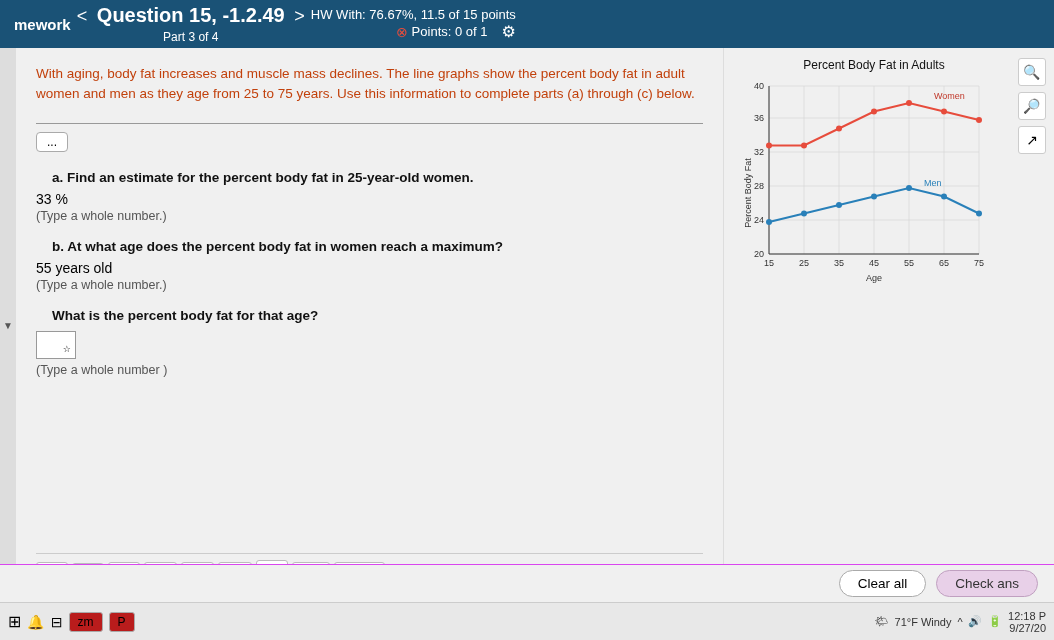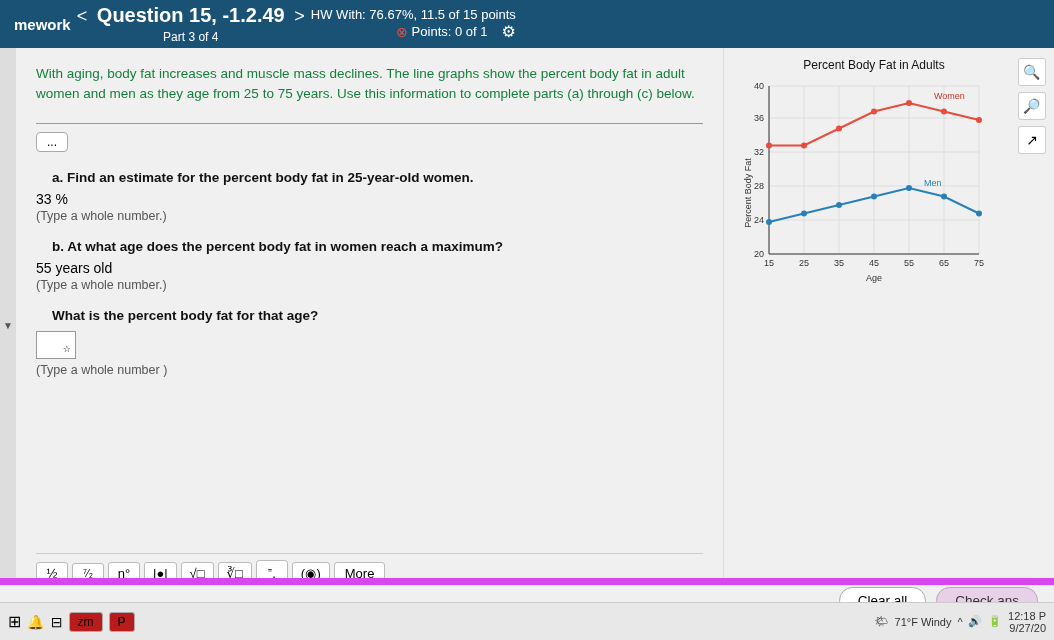--- a/index.html
+++ b/index.html
@@ -23,21 +23,21 @@
     .left-panel {
       flex: 1;
       padding: 16px 20px;
       position: relative;
       border-right: 1px solid #ddd;
       overflow-y: auto;
     }
     .left-panel .intro-text {
       font-size: 13.5px;
       line-height: 1.5;
-      color: #15803d;
+      color: #c2410c;
       margin-bottom: 10px;
     }
     .divider { border: none; border-top: 1px solid #999; margin: 8px 0; }
     .question-label { font-size: 13.5px; font-weight: bold; margin: 10px 0 4px 16px; color: #111; }
     .answer-box {
       display: inline-flex;
       align-items: flex-end;
       gap: 4px;
       font-size: 14px;
       margin: 2px 0;
@@ -128,29 +128,29 @@
       border: 1px solid #bbb;
       border-radius: 3px;
       padding: 3px 10px;
       font-size: 13px;
       cursor: pointer;
     }
 
     
     .bottom-bar {
       background: #f0f0f0;
-      border-top: 7px solid #d946ef;
+      border-top: 1px solid #d946ef;
       height: 38px;
       display: flex;
       align-items: center;
       justify-content: flex-end;
       padding: 0 16px;
       gap: 10px;
       position: absolute;
-      bottom: 24px;
+      bottom: 38px;
       width: 100%;
     }
     .btn-clear {
       background: white;
       border: 1px solid #aaa;
       border-radius: 20px;
       padding: 5px 18px;
       font-size: 13.5px;
       cursor: pointer;
     }

